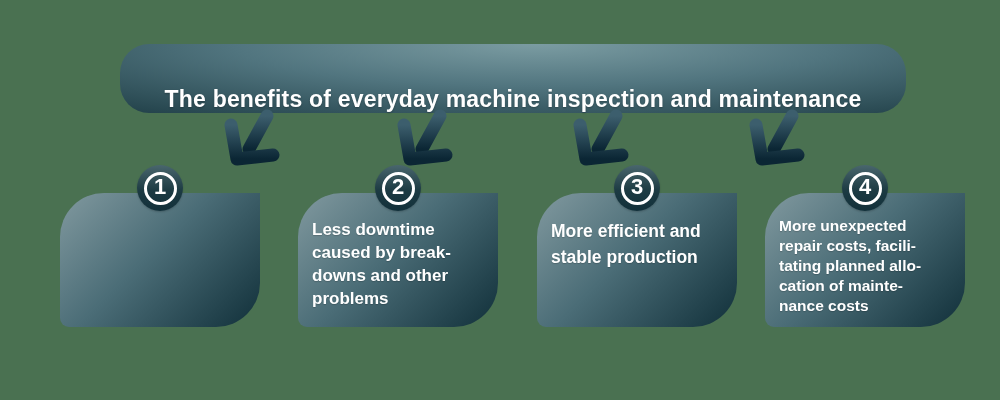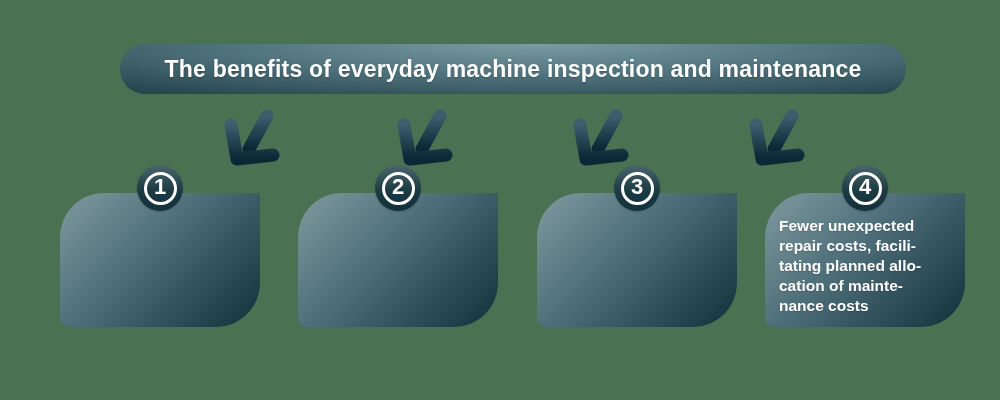--- a/index.html
+++ b/index.html
@@ -9,24 +9,24 @@
   }
   .stage{
     position:relative;
     width:1000px;height:400px;
     background:#4a7151;
     overflow:hidden;
   }
   
   .banner{
     position:absolute;
-    left:120px;top:44px;width:786px;height:50px;
+    left:120px;top:44px;width:786px;height:69px;
     border-radius:29px;
     background:radial-gradient(120% 190% at 53% 0%, #7b9ca2 0%, #51757f 32%, #16343c 78%);
-    display:flex;align-items:center;justify-content:center;
+    display:flex;align-items:flex-end;justify-content:center;
   }
   .banner-title{
     color:#ffffff;
     font-size:23px;
     font-weight:bold;
     letter-spacing:.2px;
     white-space:nowrap;
     text-shadow:0 1px 2px rgba(0,0,0,.25);
   }
   
@@ -127,36 +127,42 @@
       </div>
     </div>
   </div>
 
   <div class="card c2">
     <div class="badge">
       <div class="badge-ring">
         <span class="badge-num">2</span>
       </div>
     </div>
+    <div class="card-text">Less downtime
+caused by break-
+downs and other
+problems</div>
   </div>
 
   <div class="card c3">
     <div class="badge">
       <div class="badge-ring">
         <span class="badge-num">3</span>
       </div>
     </div>
+    <div class="card-text">More efficient and
+stable production</div>
   </div>
 
   <div class="card c4">
     <div class="badge">
       <div class="badge-ring">
         <span class="badge-num">4</span>
       </div>
     </div>
-    <div class="card-text">Fewer unexpected
+    <div class="card-text">More unexpected
 repair costs, facili-
 tating planned allo-
 cation of mainte-
 nance costs</div>
   </div>
 
 </div>
 
 </body></html>

